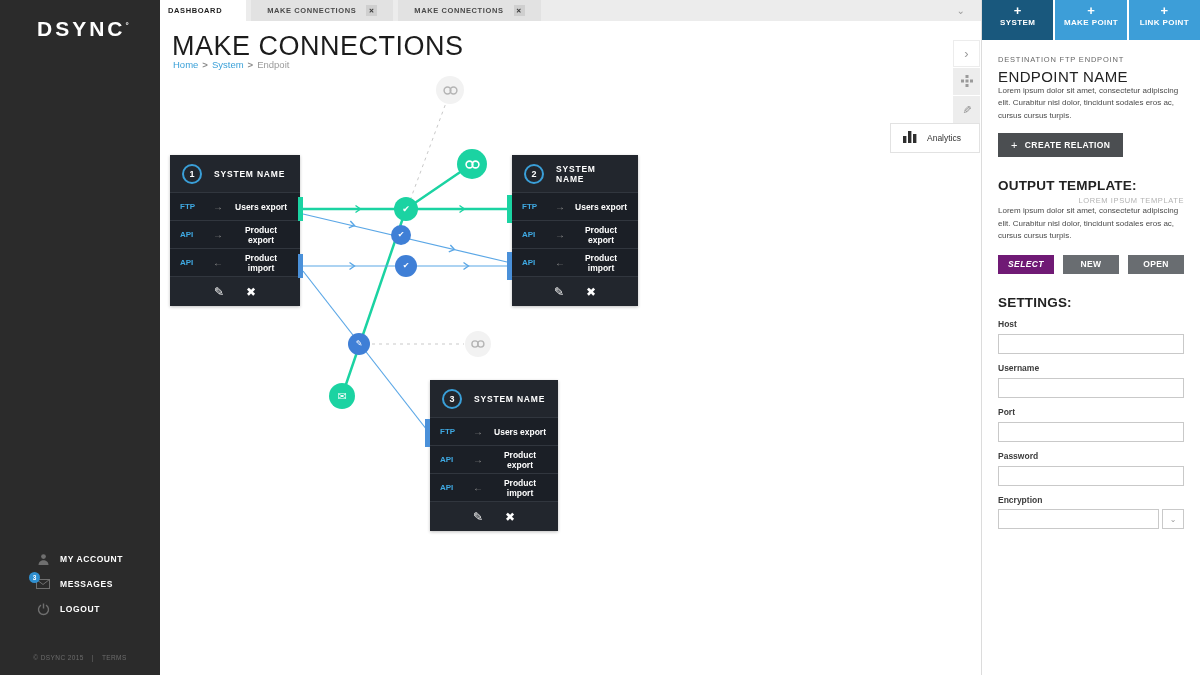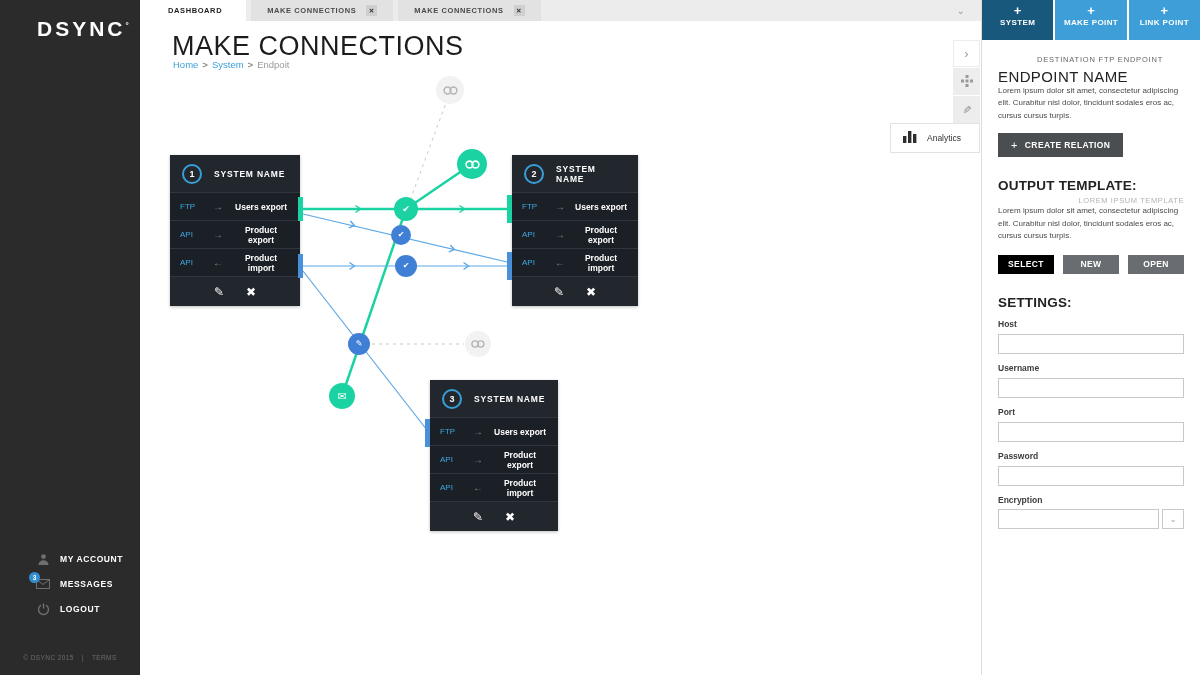--- a/index.html
+++ b/index.html
@@ -1,21 +1,21 @@
 <!DOCTYPE html>
 <html><head>
 <meta charset="utf-8">
 <style>
   * { box-sizing: border-box; margin: 0; padding: 0; }
   html,body { width:1200px; height:675px; }
   body { font-family: "Liberation Sans", sans-serif; background:#fff; overflow:hidden; }
   #app { position:relative; width:1200px; height:675px; background:#fff; }
 
   
-  .sidebar { position:absolute; left:0; top:0; width:140px; height:675px; background:#2b2b2b; z-index:5; }
+  .sidebar { position:absolute; left:0; top:0; width:160px; height:675px; background:#2b2b2b; z-index:5; }
   .logo { position:absolute; left:37px; top:17px; color:#fff; font-size:21px; font-weight:600; letter-spacing:3px; }
   .logo sup { font-size:8px; vertical-align:super; }
   .side-menu { position:absolute; left:35px; bottom:48px; }
   .menu-item { display:flex; align-items:center; margin-bottom:11px; cursor:pointer; }
   .menu-ico { position:relative; width:16px; height:14px; color:#6f6f6f; display:flex; align-items:center; justify-content:center; }
   .menu-ico svg { display:block; }
   .menu-label { color:#fff; font-size:8.5px; font-weight:bold; letter-spacing:0.6px; margin-left:9px; }
   .badge { position:absolute; left:-6px; top:-5px; width:11px; height:11px; border-radius:50%; background:#2f8fd0; color:#fff; font-size:6.5px; line-height:11px; text-align:center; font-weight:bold; }
   .side-foot { position:absolute; bottom:14px; width:100%; text-align:center; color:#6c6c6c; font-size:6.5px; letter-spacing:0.4px; }
   .side-foot span { margin:0 4px; }
@@ -34,21 +34,21 @@
   .breadcrumb a { color:#3aa0d8; text-decoration:none; cursor:pointer; }
   .crumb-sep { margin:0 4px; color:#8b8b8b; font-weight:bold; }
 
   
   #wires { position:absolute; left:0; top:0; width:1200px; height:675px; z-index:1; pointer-events:none; }
   .node { position:absolute; background:#22262d; color:#fff; z-index:2; box-shadow:0 1px 3px rgba(0,0,0,.25); }
   .node-head { display:flex; align-items:center; height:37px; padding:0 12px; cursor:move; }
   .num { width:20px; height:20px; border:2px solid #3a9fd8; border-radius:50%; color:#fff; font-size:9px; font-weight:bold; line-height:17px; text-align:center; flex:0 0 auto; }
   .ntitle { margin-left:12px; font-size:8.5px; font-weight:bold; letter-spacing:0.8px; }
   .nrow { display:flex; align-items:center; height:28px; background:#1b1f26; border-top:1px solid #31363e; padding:0 10px; cursor:pointer; }
-  .proto { width:24px; color:#3fa9e2; font-size:8px; font-weight:normal; }
+  .proto { width:24px; color:#3fa9e2; font-size:8px; font-weight:bold; }
   .dir { width:28px; text-align:center; color:#8a8a8a; font-size:10px; }
   .rlabel { flex:1; text-align:center; font-size:8.5px; font-weight:bold; }
   .nfoot { display:flex; align-items:center; justify-content:center; gap:22px; height:30px; border-top:1px solid #31363e; }
   .fico { color:#fff; font-size:12px; cursor:pointer; }
   .stub { position:absolute; z-index:2; }
   .stub.teal { background:#1bd3a2; }
   .stub.blue { background:#4a90d9; }
 
   .dot { position:absolute; border-radius:50%; display:flex; align-items:center; justify-content:center; z-index:3; cursor:pointer; }
   .dot.teal { background:#1bd3a2; color:#fff; }
@@ -65,30 +65,30 @@
 
   
   .panel { position:absolute; left:981px; top:0; width:219px; height:675px; background:#fff; border-left:1px solid #dcdcdc; z-index:6; }
   .actions { display:flex; height:40px; gap:2px; }
   .action-btn { flex:1; color:#fff; text-align:center; padding-top:4px; cursor:pointer; }
   .action-btn .plus { font-size:13px; line-height:13px; font-weight:bold; display:block; }
   .action-btn .alabel { font-size:8px; font-weight:bold; letter-spacing:0.4px; display:block; margin-top:1px; }
   .action-btn.primary { background:#19587d; }
   .action-btn.secondary { background:#3d9ed8; }
   .panel-body { padding:15px 16px 0 16px; }
-  .kicker { font-size:7.5px; color:#666; letter-spacing:0.8px;margin-left:39px; }
+  .kicker { font-size:7.5px; color:#666; letter-spacing:0.8px; }
   .ep-title { font-size:15px; color:#222; letter-spacing:0.4px; margin-top:4px; }
   .desc { font-size:8px; color:#4a4a4a; line-height:1.55; }
   .create-btn { display:inline-flex; align-items:center; background:#4b4e51; color:#fff; font-size:8.5px; font-weight:bold; letter-spacing:0.4px; padding:6px 13px; margin-top:11px; cursor:pointer; }
   .create-btn .plus { font-size:11px; margin-right:7px; font-weight:normal; }
   .sec-title { font-size:13.5px; font-weight:bold; color:#222; margin-top:21px; letter-spacing:0.2px; }
   .sub { font-size:7.5px; color:#b2b2b2; letter-spacing:0.6px; margin-top:3px;text-align:right; }
   .btn-row { display:flex; gap:9px; margin-top:13px; }
   .tpl-btn { flex:1; height:19px; line-height:19px; text-align:center; color:#fff; font-size:8.5px; font-weight:bold; letter-spacing:0.4px; cursor:pointer; }
-  .tpl-btn.dark { background:#000000; }
+  .tpl-btn.dark { background:#701a75;font-style:italic; }
   .tpl-btn.mid { background:#696d71; }
   .field { margin-top:9px; }
   .field label { display:block; font-size:8.5px; font-weight:bold; color:#3c3c3c; margin-bottom:4px; }
   .field input { width:100%; height:20px; border:1px solid #c9c9c9; background:#fff; font-size:9px; padding:0 5px; outline:none; }
   .sel-wrap { display:flex; gap:3px; }
   .sel-wrap input { flex:1; }
   .sel-btn { width:22px; height:20px; border:1px solid #c9c9c9; background:#fff; color:#9a9a9a; font-size:8px; display:flex; align-items:center; justify-content:center; cursor:pointer; }
 
   svg.chain { display:block; }
 </style>

